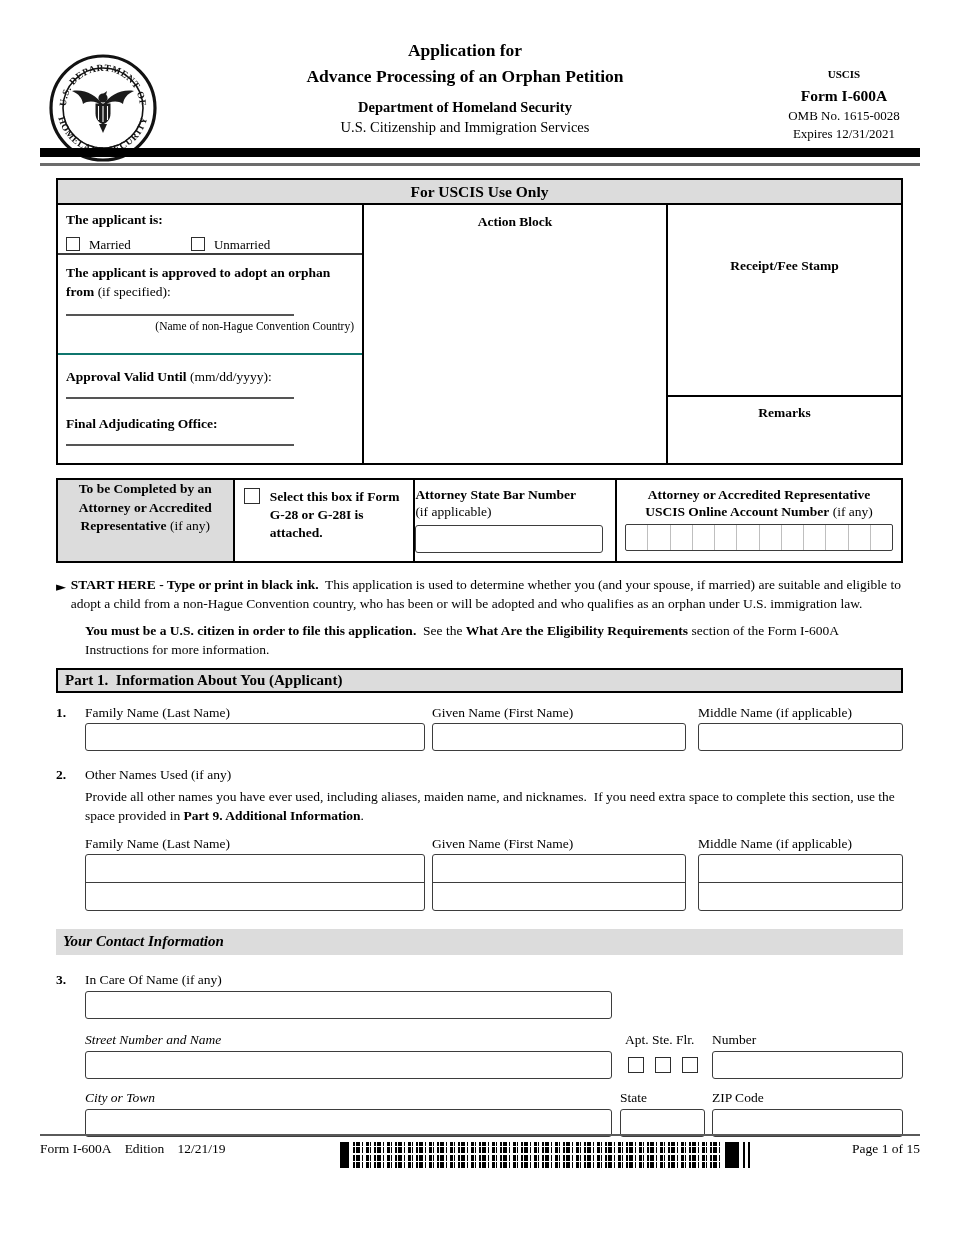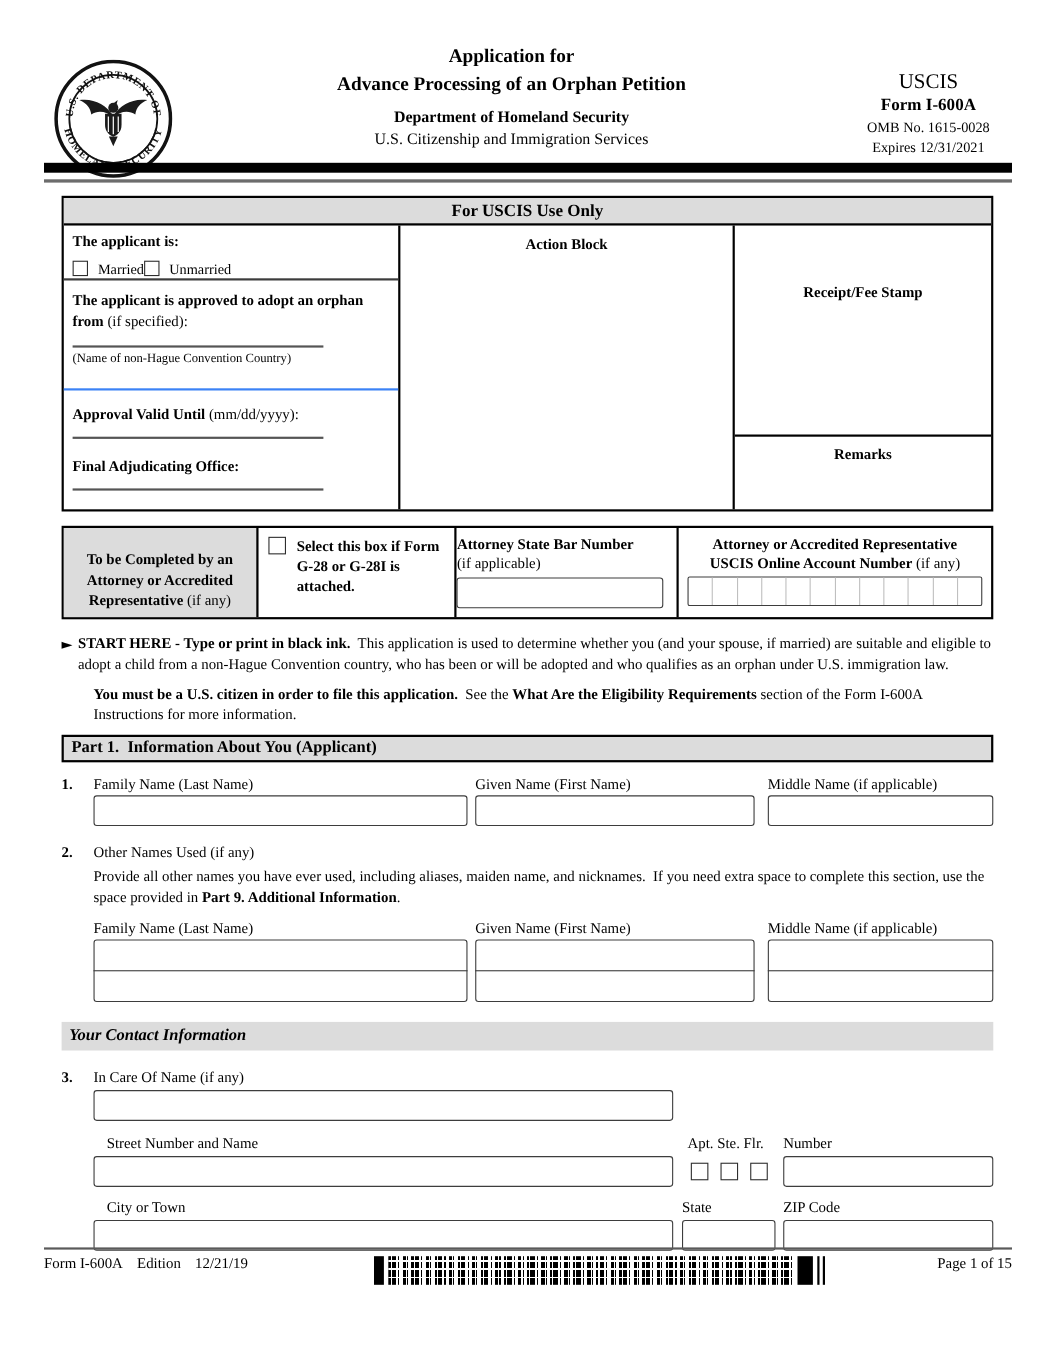--- a/index.html
+++ b/index.html
@@ -13,58 +13,58 @@
 
   
   .hdr { position:absolute; top:0; left:0; right:0; height:148px; }
   .seal { position:absolute; left:49px; top:54px; width:108px; height:108px; }
   .hdr-center { position:absolute; left:170px; right:200px; top:38px; text-align:center; }
   .title1 { font-size:17.5px; font-weight:bold; line-height:24px; }
   .title2 { font-size:17.5px; font-weight:bold; line-height:28px; }
   .dept   { font-size:14.5px; font-weight:bold; margin-top:7px; line-height:20px; }
   .agency { font-size:14.5px; line-height:21px; }
   .hdr-right { position:absolute; right:36px; top:64px; width:160px; text-align:center; }
-  .uscis-abbr { font-size:19px; font-weight:normal; line-height:21px; }
+  .uscis-abbr { font-size:11px; font-weight:bold; line-height:21px; }
   .form-num   { font-size:15.5px; font-weight:bold; line-height:22px; }
   .omb, .expires { font-size:13px; line-height:18px; }
   .black-bar { position:absolute; left:40px; right:40px; top:148px; height:9px; background:#000; }
   .gray-line { position:absolute; left:40px; right:40px; top:163px; height:2.5px; background:#6c6c6c; }
 
   
   .inner { position:absolute; left:56px; top:178px; width:847px; font-size:13.5px; line-height:19px; }
 
   
   .ut { border:2px solid #000; }
   .ut-head { background:#dcdcdc; border-bottom:2px solid #000; height:25px; line-height:23px;
              text-align:center; font-weight:bold; font-size:15.5px; }
   .ut-body { display:flex; height:258px; }
   .ut-l { width:306px; border-right:2px solid #000; }
   .ut-m { width:304px; border-right:2px solid #000; padding-top:7px; }
   .ut-r { flex:1;margin-top:44px; }
   .cell-title { text-align:center; font-weight:bold; }
   .ra { height:50px; padding:5px 8px 0; border-bottom:2px solid #3c3c3c; }
   .ra .lbl { font-weight:bold; }
   .cbline { margin-top:6px; display:flex; align-items:center; }
-  .cbline .pair2 { }
+  .cbline .pair2 { margin-left:60px; }
   .cb { display:inline-block; width:14px; height:14px; border:1.5px solid #2e2e2e; background:#fff; vertical-align:-2px; }
   .cb-lab { margin-left:9px; font-size:13px; }
-  .rb { height:100px; padding:8px 8px 0; border-bottom:2px solid #3b82f6; }
+  .rb { height:100px; padding:8px 8px 0; border-bottom:2px solid #0f766e; }
   .rc { padding:12px 8px 0; }
   .blank { width:228px; height:0; border-bottom:2px solid #555; }
   .rb .blank { margin-top:13px; }
-  .caption { font-size:11.5px; margin-top:3px; line-height:14px; }
+  .caption { font-size:11.5px; margin-top:3px; line-height:14px;text-align:right; }
   .rc .blank { margin-top:11px; }
   .rc .line2 { margin-top:15px; }
   .ur-top { height:148px; border-bottom:2px solid #000; padding-top:7px; }
   .ur-bot { padding-top:6px; }
 
   
   .at { display:flex; border:2px solid #000; height:85px; margin-top:13px; }
   .at-1 { width:182px; background:#dcdcdc; border-right:2px solid #000; text-align:center;
-          font-size:13.5px; line-height:18.5px; padding:20px 4px 0; }
+          font-size:13.5px; line-height:18.5px; padding:0 4px 0; }
   .at-2 { width:186px; border-right:2px solid #000; padding:8px 4px 0 9px; display:flex; }
   .at-2 .cb { width:16px; height:16px; flex:none; }
   .at-2 .g28 { margin-left:10px; font-weight:bold; font-size:13.5px; line-height:18px; }
   .at-3 { width:208px; border-right:2px solid #000; padding:6px 0 0; font-size:13.5px; line-height:17px; }
   .at-4 { flex:1; padding:6px 8px 0; font-size:13.5px; line-height:17px;text-align:center; }
   .f { border:1.5px solid #3d3d3d; border-radius:3px; background:#fff; height:28px; }
   .at-3 .f { width:188px; height:28px; margin-top:5px; }
   .comb { display:flex; border:1.5px solid #3d3d3d; border-radius:2px; height:27px; width:268px; margin-top:4px; background:#fff; }
   .comb span { flex:1; border-right:1px solid #bfbfbf; }
   .comb span:last-child { border-right:none; }
@@ -96,21 +96,21 @@
   .f2 { position:relative; border:1.5px solid #3d3d3d; border-radius:3px; background:#fff; height:57px; }
   .f2::after { content:""; position:absolute; left:-1px; right:-1px; top:27px; border-top:1.5px solid #3d3d3d; }
   .i2 { margin-top:14px; }
   .i2p { margin-top:3px; margin-left:29px; width:818px; }
   .i2labels { margin-top:9px; }
   .i3 { margin-top:15px; }
 
   
   .addr { position:relative; margin-left:29px; width:818px; }
   .lblrow { position:relative; height:19px; margin-top:11px; }
-  .lblrow .l0 { position:absolute; left:12px; }
+  .lblrow .l0 { position:absolute; left:0;font-style:italic; }
   .lblrow .l1 { position:absolute; left:540px; }
   .lblrow .l2 { position:absolute; left:627px; }
   .frow { position:relative; height:28px; margin-top:2px; }
   .f-street { position:absolute; left:0; width:527px; height:28px; }
   .apt-cb { position:absolute; top:6px; width:16px; height:16px; border:1.5px solid #2e2e2e; background:#fff; }
   .apt1 { left:543px; } .apt2 { left:570px; } .apt3 { left:597px; }
   .f-number { position:absolute; left:627px; width:191px; height:28px; }
   .f-state { position:absolute; left:535px; width:85px; height:28px; }
   .f-incare { width:527px; margin-top:2px; }
 

